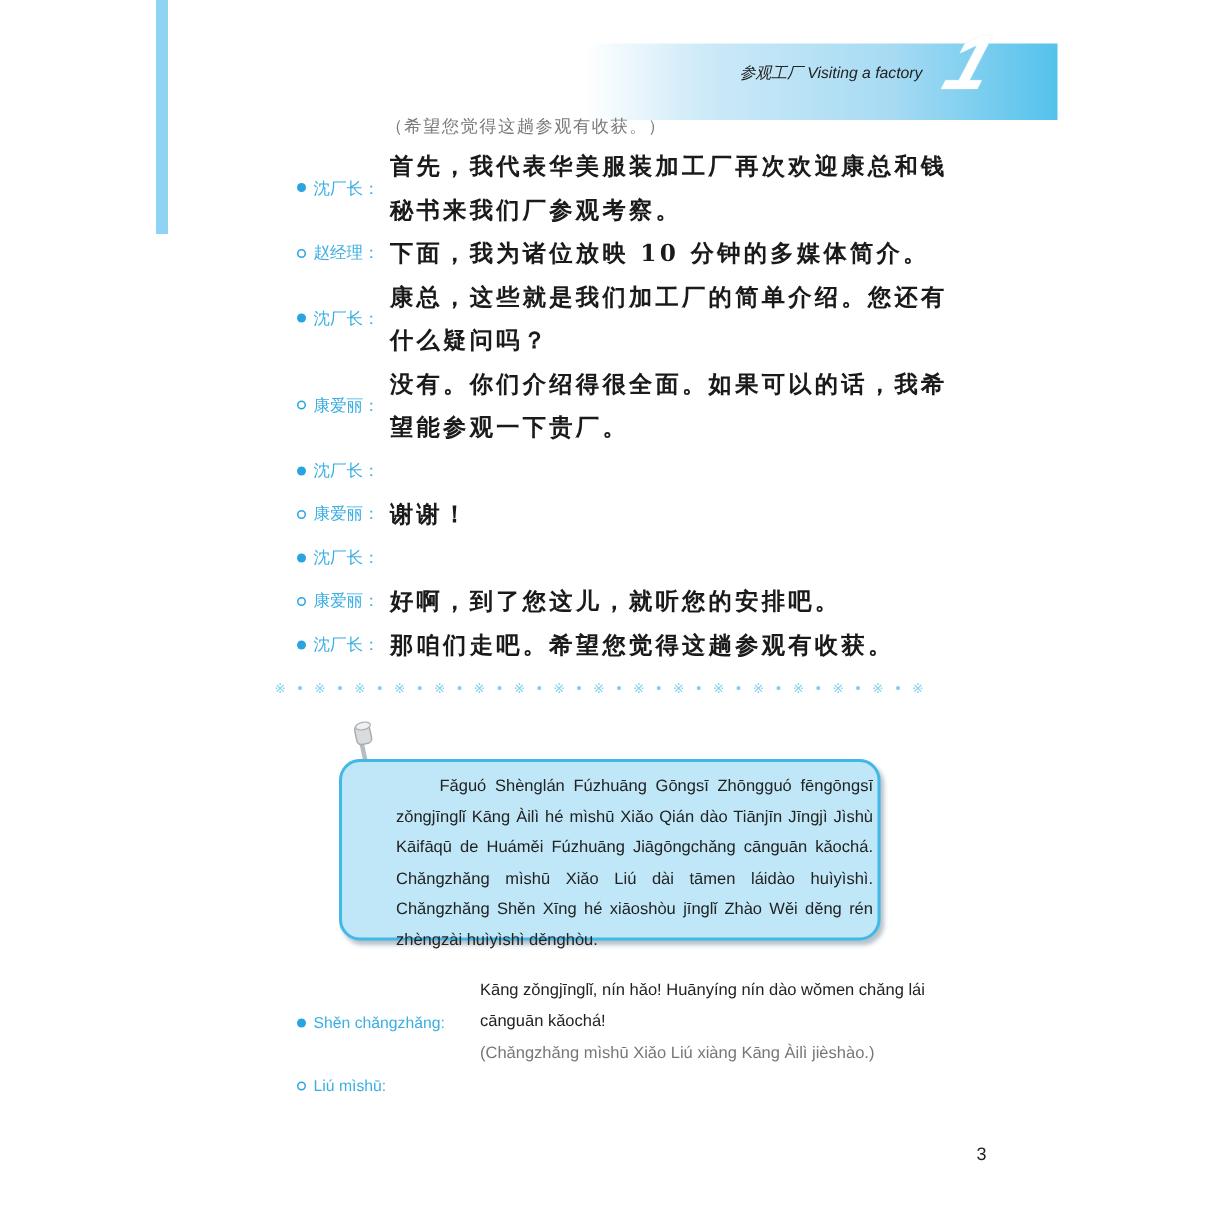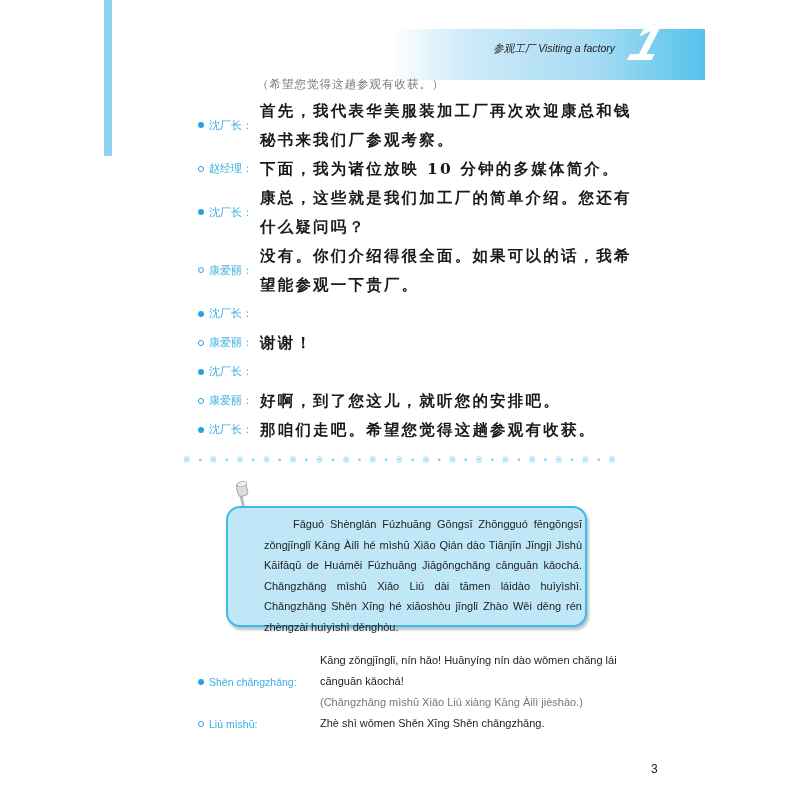--- a/index.html
+++ b/index.html
@@ -193,17 +193,16 @@
         <span>Shěn chǎngzhǎng:</span>
       </div>
     <div class="pspeech">Kāng zǒngjīnglǐ, nín hǎo! Huānyíng nín dào wǒmen chǎng lái cānguān kǎochá!</div>
   </div>
   <div class="pstage">(Chǎngzhǎng mìshū Xiǎo Liú xiàng Kāng Àilì jièshào.)</div>
   <div class="pline">
     <div class="pmarker">
         <span class="dot hollow"></span>
         <span>Liú mìshū:</span>
       </div>
-    <div class="pspeech">Zhè shì wǒmen Shěn Xīng Shěn chǎngzhǎng.</div>
   </div>
 </div>
 
 <div class="page-num">3</div>
 
 </body></html>

